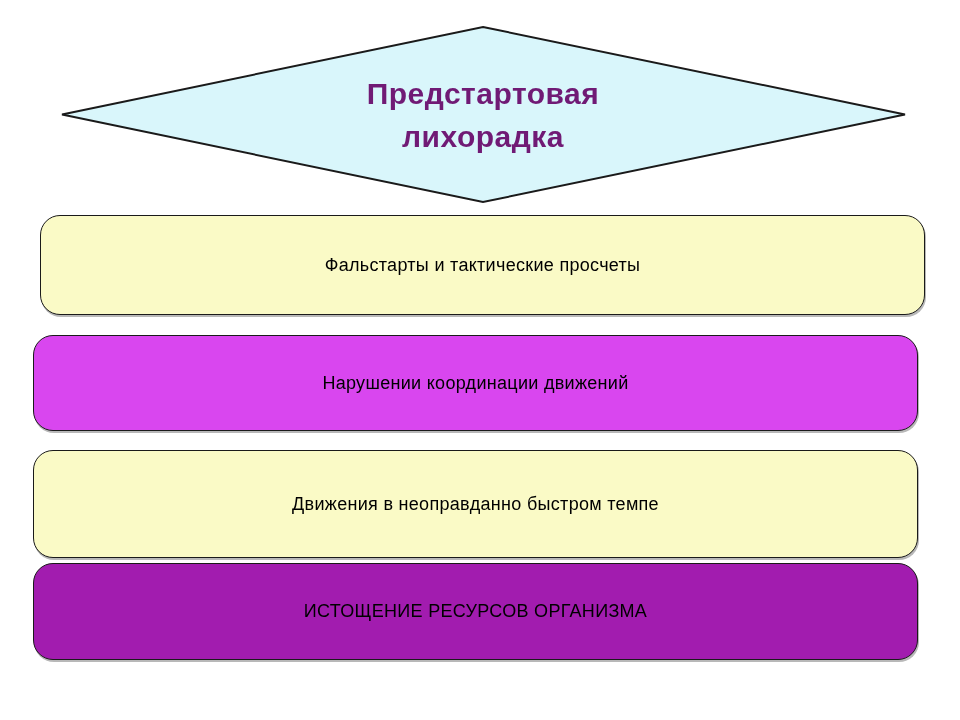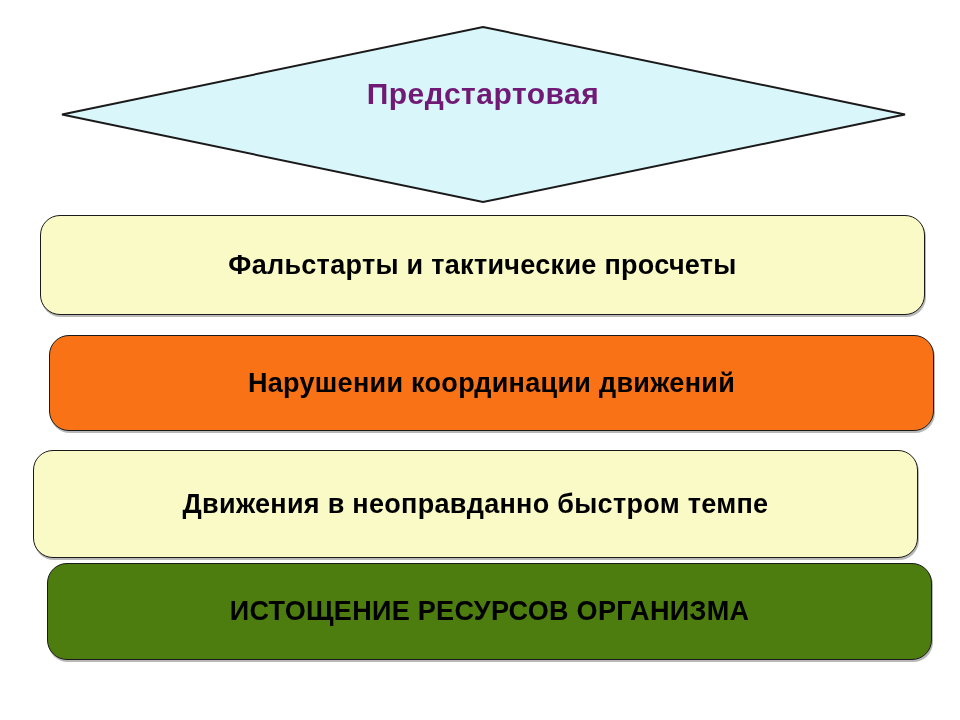--- a/index.html
+++ b/index.html
@@ -45,52 +45,53 @@
   .box {
     position: absolute;
     box-sizing: border-box;
     border: 1.5px solid #1a1a1a;
     border-radius: 20px;
     box-shadow: 1px 2px 0 rgba(125,125,125,0.55);
     display: flex;
     align-items: center;
     justify-content: center;
     text-align: center;
-    font-size: 27px;
-    font-weight: bold;
+    font-size: 18px;
+    font-weight: normal;
     color: #000000;
     letter-spacing: 0.3px;
   }
   .box1 { left: 40px; top: 215px; width: 885px; height: 100px; }
   .box2 { left: 33px; top: 335px; width: 885px; height: 96px;  }
   .box3 { left: 33px; top: 450px; width: 885px; height: 108px;  }
   .box4 { left: 33px; top: 563px; width: 885px; height: 97px;  }
 </style>
 </head>
 <body>
 
 <div class="slide">
 
   <svg class="diamond-layer" viewBox="0 0 960 720">
     <polygon points="483,27 905,114.5 483,202 62,114.5" fill="#d9f6fb"></polygon>
   </svg>
 
   <div class="diamond-label">
     <div>Предстартовая</div>
+    <div>лихорадка</div>
   </div>
 
   <div class="box box1" style="background-color: rgb(250, 250, 198);">
     <span>Фальстарты и тактические просчеты</span>
   </div>
 
-  <div class="box box2" style="background-color: #f97316; margin-left: 16px;">
+  <div class="box box2" style="background-color: #d946ef;">
     <span>Нарушении координации движений</span>
   </div>
 
   <div class="box box3" style="background-color: rgb(250, 250, 198);">
     <span>Движения в неоправданно быстром темпе</span>
   </div>
 
-  <div class="box box4" style="background-color: #4d7c0f; margin-left: 14px;">
+  <div class="box box4" style="background-color: #a21caf;">
     <span>ИСТОЩЕНИЕ РЕСУРСОВ ОРГАНИЗМА</span>
   </div>
 
 </div>
 
 </body></html>

